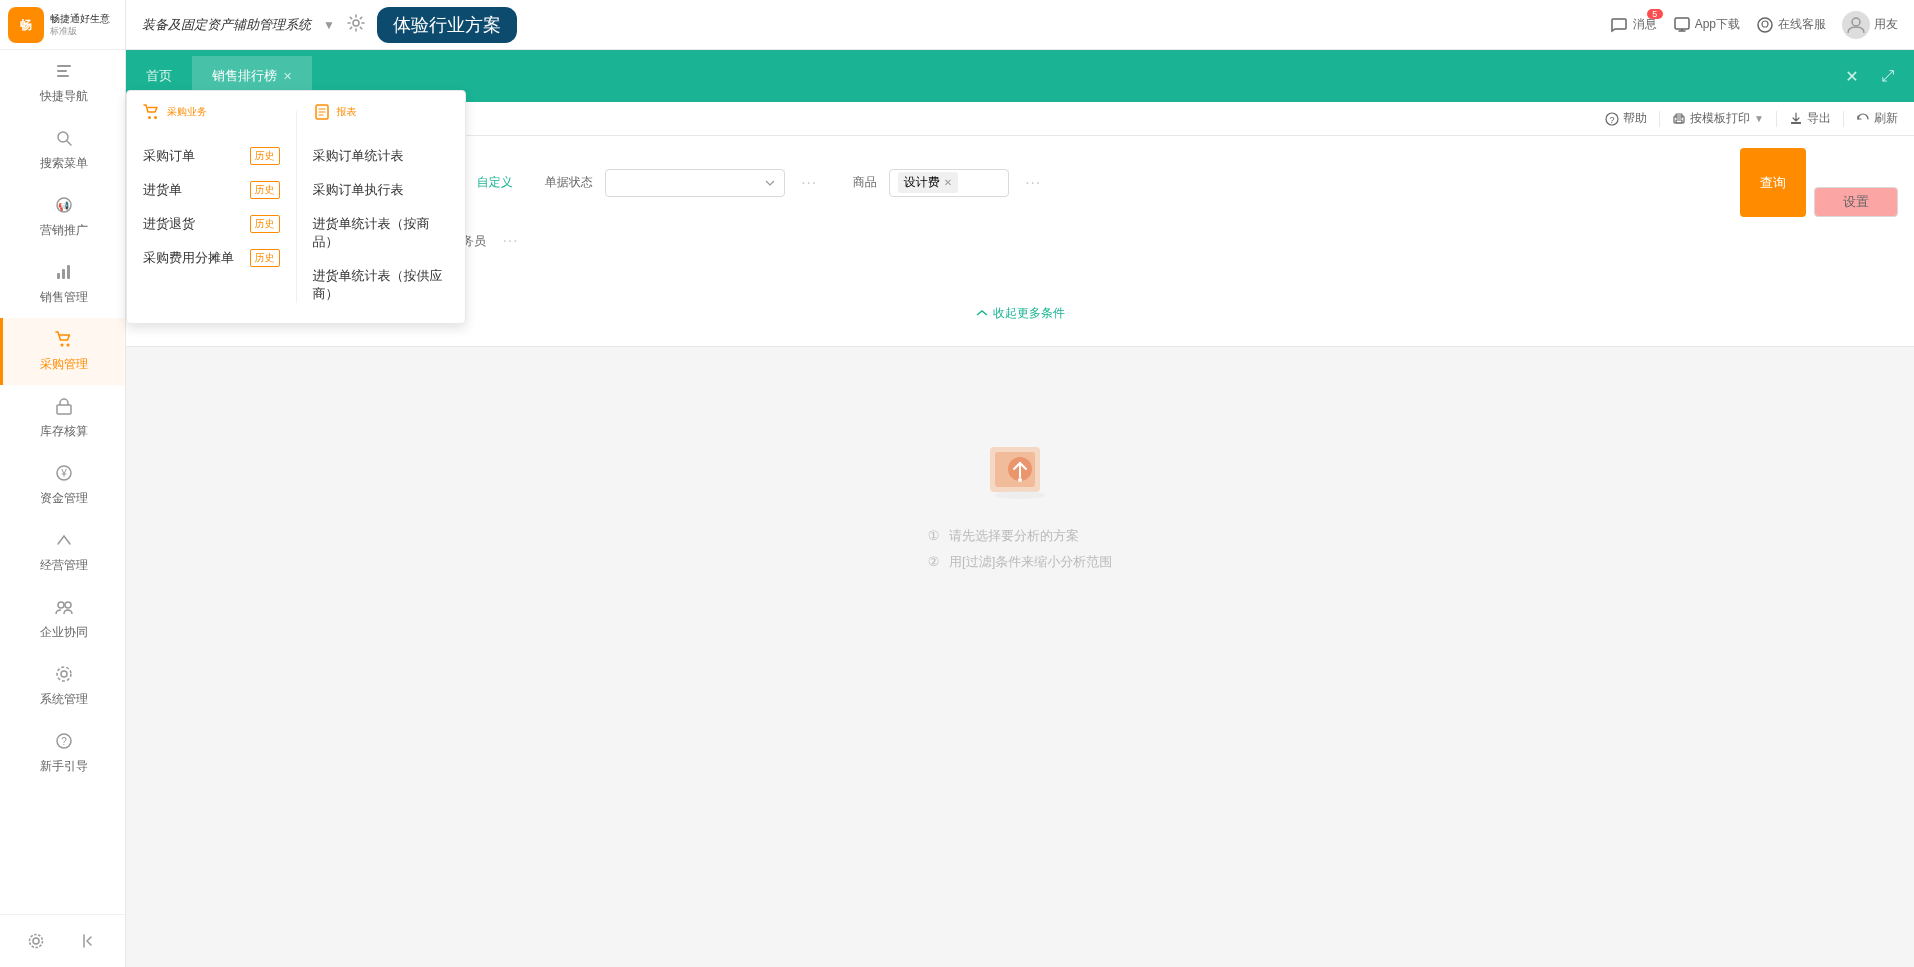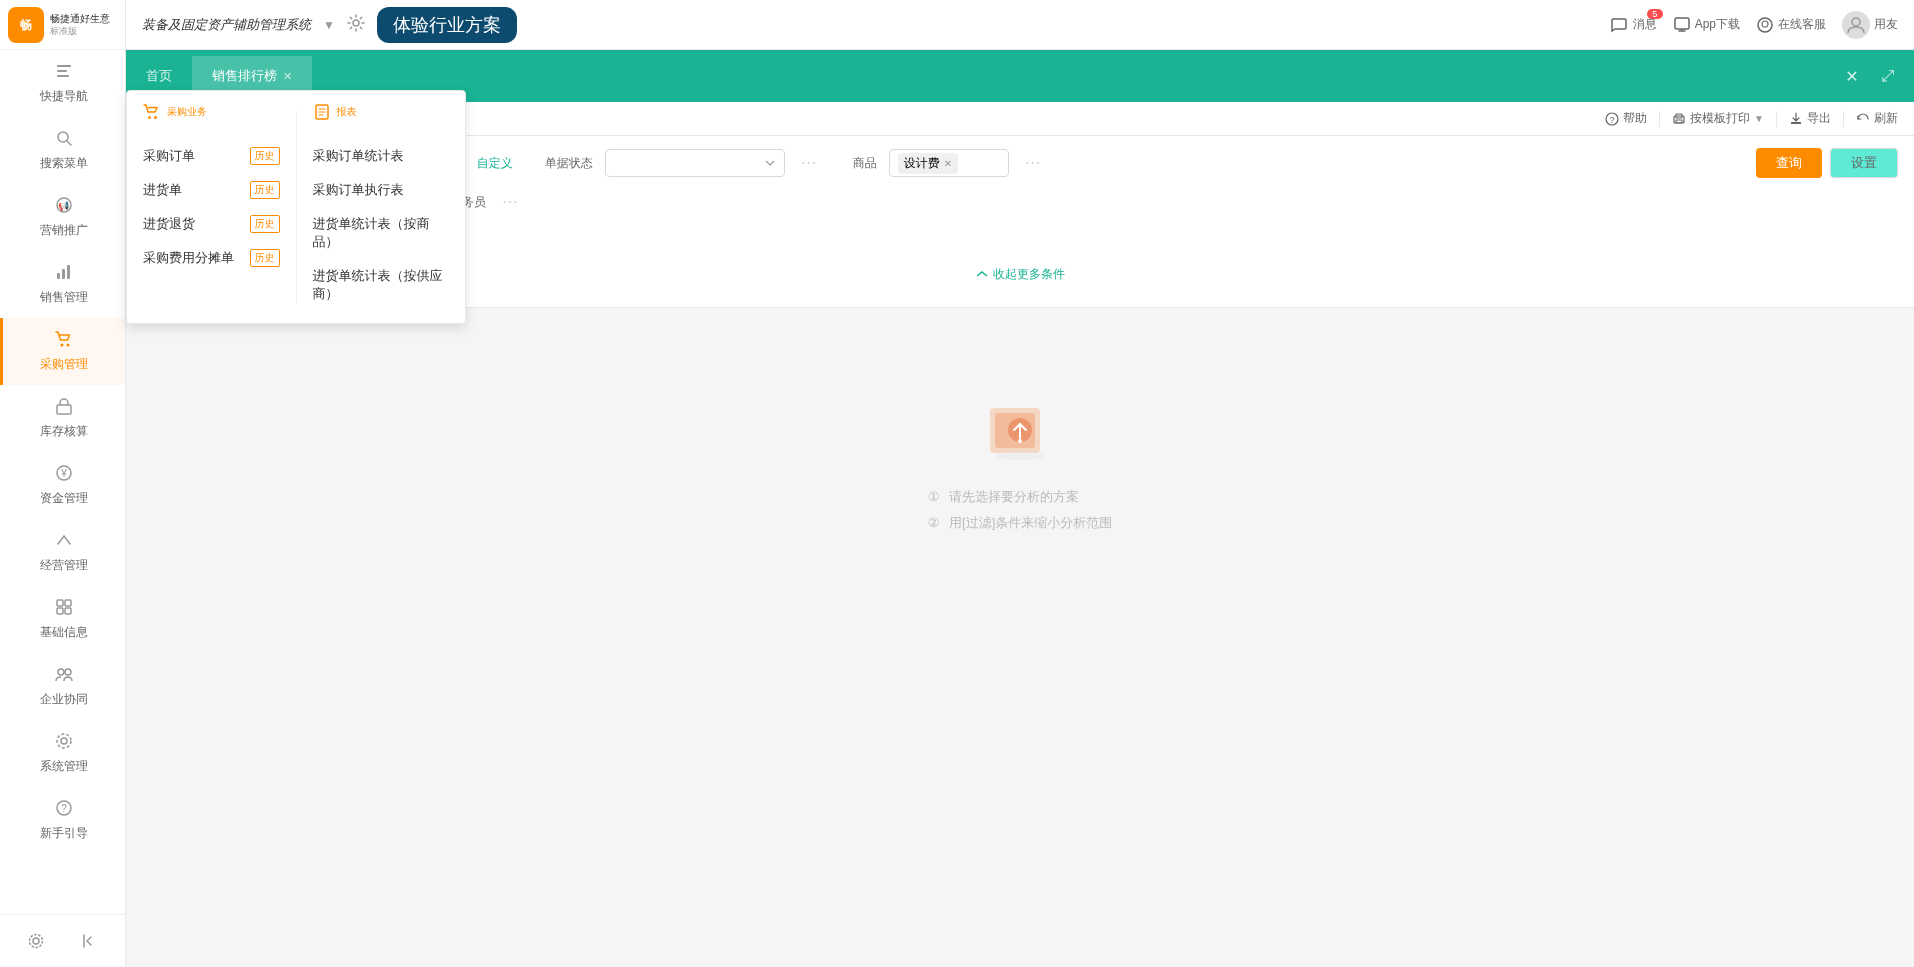--- a/index.html
+++ b/index.html
@@ -246,27 +246,28 @@
     .query-btn {
       background: #ff8c00;
       color: white;
       border: none;
       padding: 5px 20px;
       border-radius: 4px;
       cursor: pointer;
       font-size: 13px;
     }
     .set-btn {
-      background: #5eead4;
+      background: #fca5a5;
       color: #666;
       border: 1px solid #d9d9d9;
-      padding: 5px 20px;
+      padding: 5px 28px;
       border-radius: 4px;
       cursor: pointer;
       font-size: 13px;
+      margin-top: 39px;
     }
     .collapse-btn {
       display: flex;
       align-items: center;
       gap: 4px;
       color: #1ab394;
       font-size: 12px;
       cursor: pointer;
       padding: 6px 0;
     }
@@ -449,31 +450,20 @@
       </span>
       <span>资金管理</span>
     </div>
     <div class="nav-item">
       <span class="nav-icon">
         <svg width="18" height="18" viewBox="0 0 18 18" fill="none">
             <path d="M3 13 L9 5 L15 13" stroke="#999" stroke-width="1.5" fill="none" stroke-linecap="round"></path>
           </svg>
       </span>
       <span>经营管理</span>
-    </div>
-    <div class="nav-item">
-      <span class="nav-icon">
-        <svg width="18" height="18" viewBox="0 0 18 18" fill="none">
-            <rect x="2" y="2" width="6" height="6" rx="1" stroke="#999" stroke-width="1.5" fill="none"></rect>
-            <rect x="10" y="2" width="6" height="6" rx="1" stroke="#999" stroke-width="1.5" fill="none"></rect>
-            <rect x="2" y="10" width="6" height="6" rx="1" stroke="#999" stroke-width="1.5" fill="none"></rect>
-            <rect x="10" y="10" width="6" height="6" rx="1" stroke="#999" stroke-width="1.5" fill="none"></rect>
-          </svg>
-      </span>
-      <span>基础信息</span>
     </div>
     <div class="nav-item">
       <span class="nav-icon">
         <svg width="18" height="18" viewBox="0 0 18 18" fill="none">
             <circle cx="6" cy="7" r="3" stroke="#999" stroke-width="1.5" fill="none"></circle>
             <circle cx="13" cy="7" r="3" stroke="#999" stroke-width="1.5" fill="none"></circle>
             <path d="M1 16c0-3 2-4 5-4M17 16c0-3-2-4-5-4M9 16c0-2.5 1.5-4 4-4" stroke="#999" stroke-width="1.5" fill="none"></path>
           </svg>
       </span>
       <span>企业协同</span>

